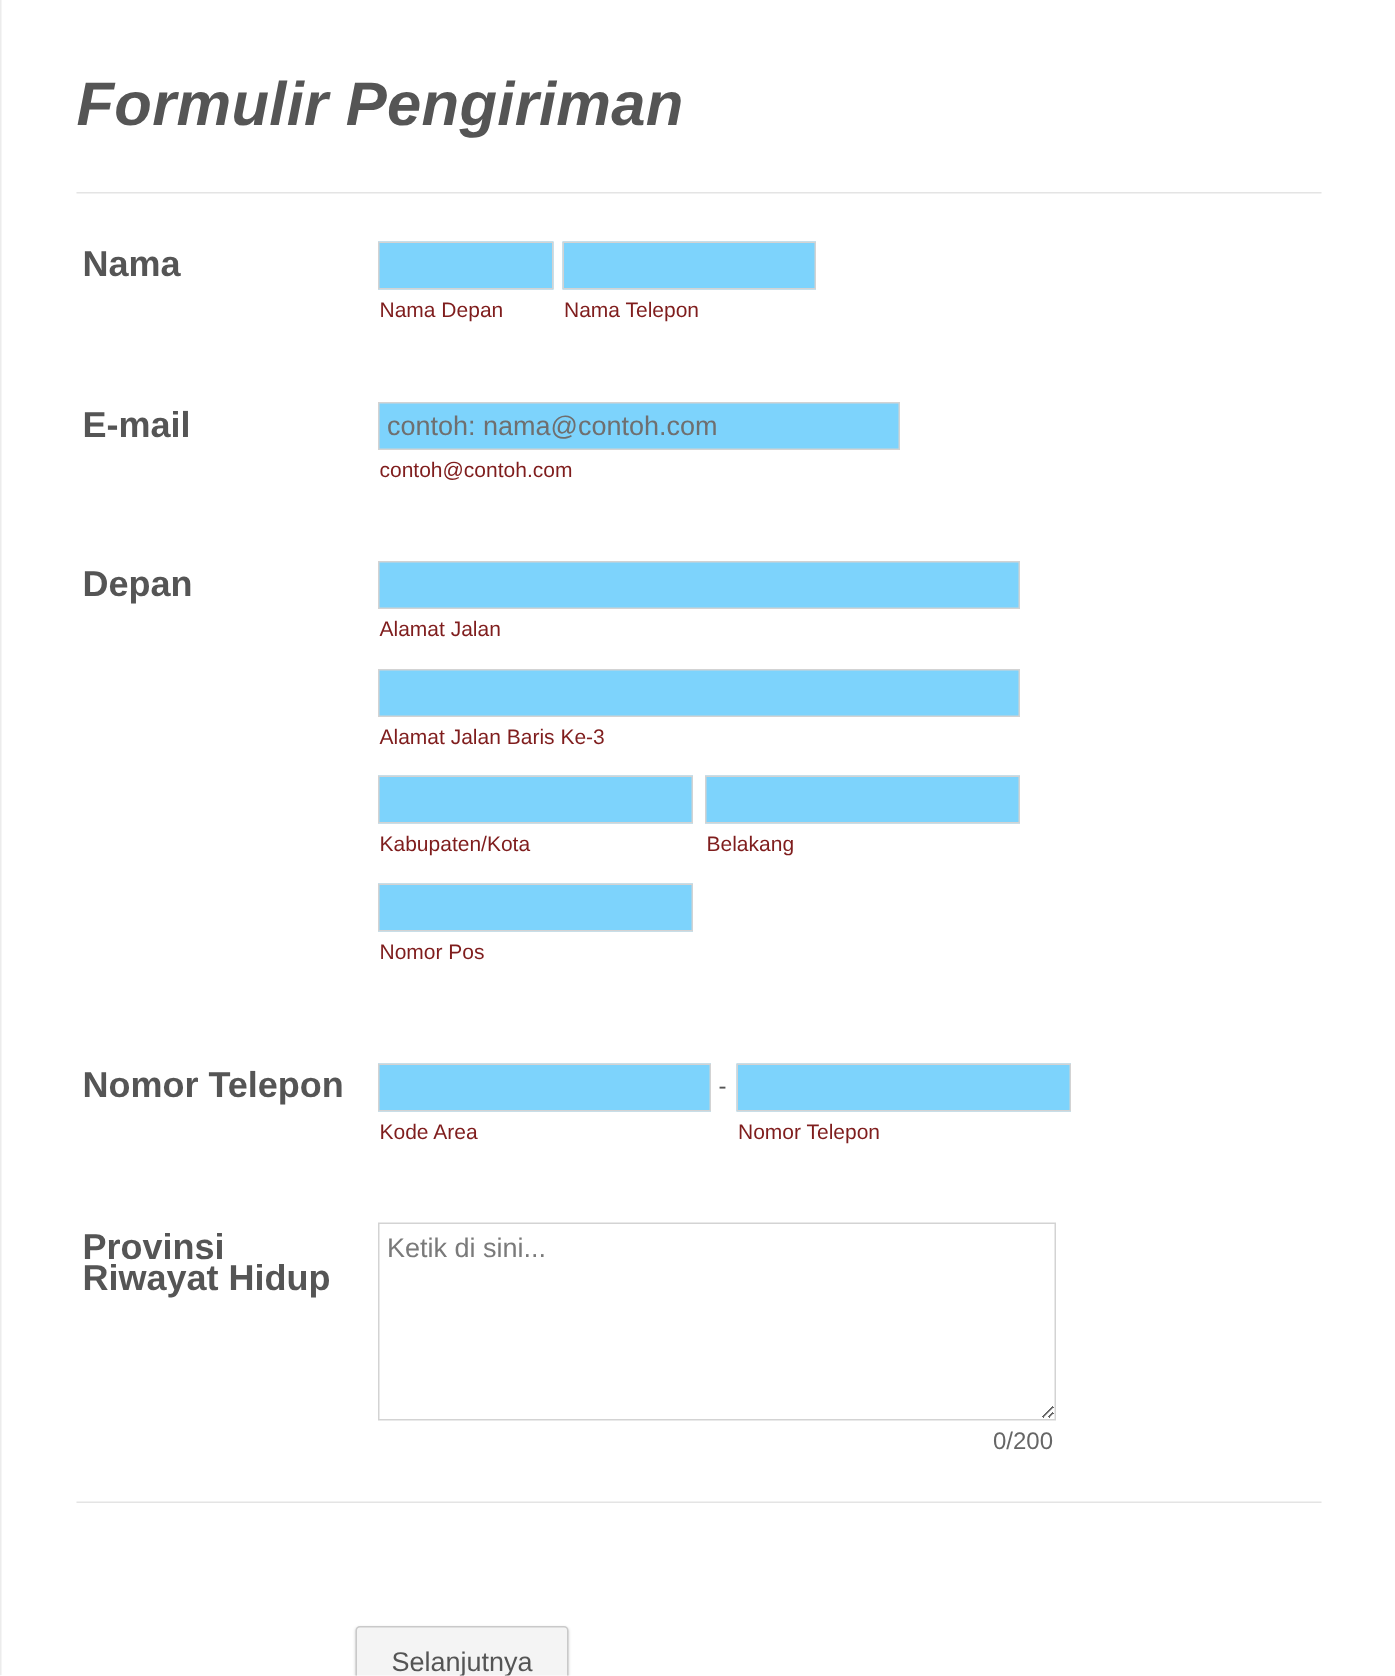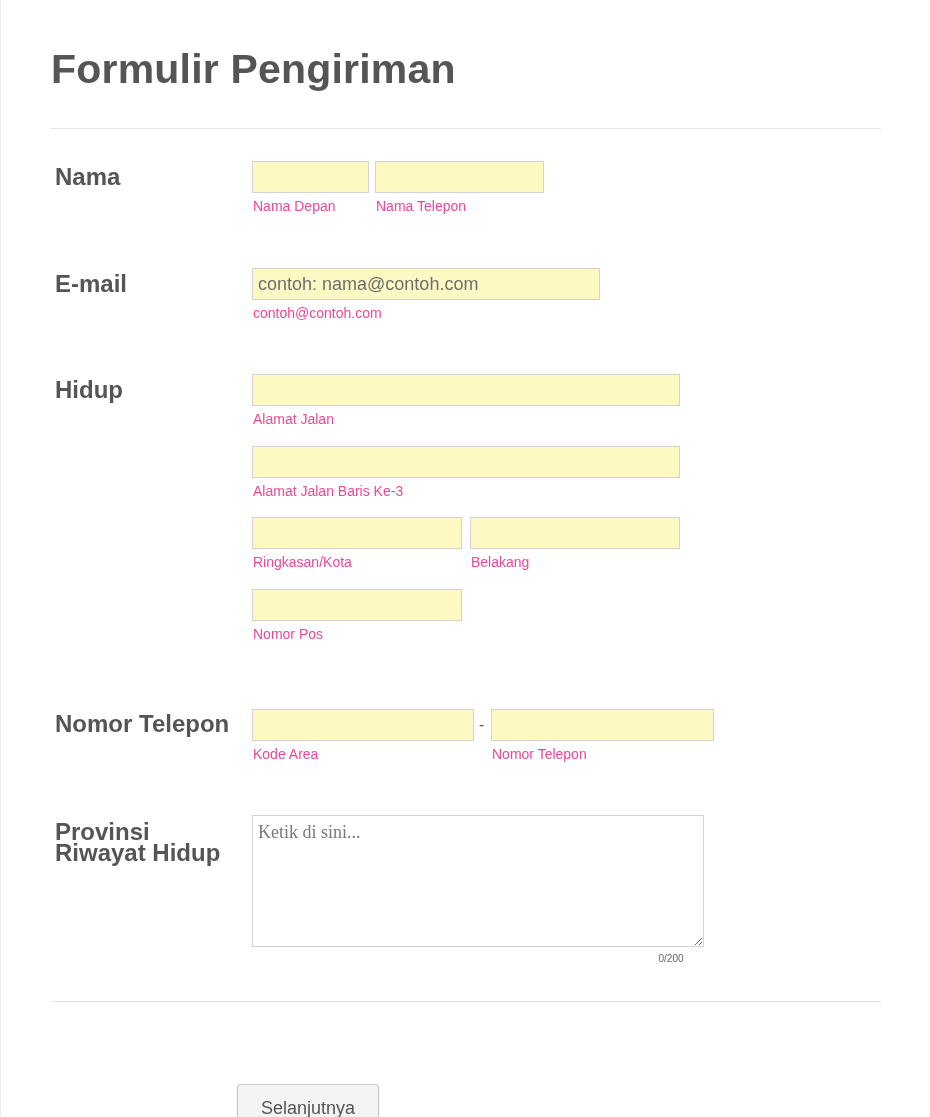--- a/index.html
+++ b/index.html
@@ -3,43 +3,43 @@
 <meta charset="utf-8">
 <style>
   html, body { margin: 0; padding: 0; }
   body {
     width: 930px; height: 1117px; background: #fff; position: relative; overflow: hidden;
     font-family: "Liberation Sans", sans-serif; color: #555;
   }
   .page-edge { position: absolute; left: 0; top: 0; width: 1px; height: 1117px; background: #ececec; }
   .title {
     position: absolute; left: 51px; top: 46px; margin: 0;
-    font-size: 41px; font-weight: bold; color: #555; letter-spacing: 0.2px;
+    font-size: 41px; font-weight: bold; color: #555; letter-spacing: 0.2px; font-style: italic;
   }
   .divider { position: absolute; left: 51px; width: 830px; height: 1px; background: #e4e4e4; }
   .label {
     position: absolute; left: 55px; font-size: 24px; font-weight: bold; color: #555; line-height: 21px;
   }
   .input {
     position: absolute; box-sizing: border-box; height: 32px; border: 1px solid #d3d3d3;
-    background: #fef9c3; font-family: "Liberation Sans", sans-serif; font-size: 18px; color: #555;
+    background: #7dd3fc; font-family: "Liberation Sans", sans-serif; font-size: 18px; color: #555;
     padding: 0 5px; outline: none;
   }
   .input::placeholder { color: #6f6f6f; }
   .sub {
-    position: absolute; font-size: 14px; color: #ec4899; white-space: nowrap;
+    position: absolute; font-size: 14px; color: #7f1d1d; white-space: nowrap;
   }
   .dash { position: absolute; font-size: 16px; color: #555; }
   .textarea {
     position: absolute; box-sizing: border-box; left: 252px; top: 815px; width: 452px; height: 132px;
-    border: 1px solid #d3d3d3; font-family: Liberation Serif, serif; font-size: 18px;
+    border: 1px solid #d3d3d3; font-family: Liberation Sans, sans-serif; font-size: 18px;
     color: #555; padding: 6px 5px; resize: both; outline: none;
   }
   .textarea::placeholder { color: #7a7a7a; }
-  .counter { position: absolute; left: 640px; top: 953px; width: 62px; text-align: center; font-size: 10px; color: #666; }
+  .counter { position: absolute; left: 640px; top: 953px; width: 62px; text-align: right; font-size: 16px; color: #666; }
   .next-button {
     position: absolute; left: 237px; top: 1084px; width: 142px; height: 48px; box-sizing: border-box;
     border: 1px solid #c9c9c9; border-radius: 3px; background: #f4f4f4;
     box-shadow: 0 1px 2px rgba(0,0,0,0.15);
     font-family: "Liberation Sans", sans-serif; font-size: 18px; color: #555; cursor: pointer;
   }
 </style>
 </head>
 <body>
 
@@ -51,27 +51,27 @@
 <div class="label" style="top:166px">Nama</div>
 <input class="input" style="left: 252px; top: 161px; width: 117px;" value="">
 <div class="sub" style="left:253px;top:198px">Nama Depan</div>
 <input class="input" style="left: 375px; top: 161px; width: 169px;" value="">
 <div class="sub" style="left:376px;top:198px">Nama Telepon</div>
 
 <div class="label" style="top:273px">E-mail</div>
 <input class="input" style="left: 252px; top: 268px; width: 348px;" placeholder="contoh: nama@contoh.com">
 <div class="sub" style="left:253px;top:305px">contoh@contoh.com</div>
 
-<div class="label" style="top:379px">Hidup</div>
+<div class="label" style="top:379px">Depan</div>
 <input class="input" style="left: 252px; top: 374px; width: 428px;" value="">
 <div class="sub" style="left:253px;top:411px">Alamat Jalan</div>
 <input class="input" style="left: 252px; top: 446px; width: 428px;" value="">
 <div class="sub" style="left:253px;top:483px">Alamat Jalan Baris Ke-3</div>
 <input class="input" style="left: 252px; top: 517px; width: 210px;" value="">
-<div class="sub" style="left:253px;top:554px">Ringkasan/Kota</div>
+<div class="sub" style="left:253px;top:554px">Kabupaten/Kota</div>
 <input class="input" style="left: 470px; top: 517px; width: 210px;" value="">
 <div class="sub" style="left:471px;top:554px">Belakang</div>
 <input class="input" style="left: 252px; top: 589px; width: 210px;" value="">
 <div class="sub" style="left:253px;top:626px">Nomor Pos</div>
 
 <div class="label" style="top:713px">Nomor Telepon</div>
 <input class="input" style="left: 252px; top: 709px; width: 222px;" value="">
 <div class="sub" style="left:253px;top:746px">Kode Area</div>
 <div class="dash" style="left:479px;top:716px">-</div>
 <input class="input" style="left: 491px; top: 709px; width: 223px;" value="">

